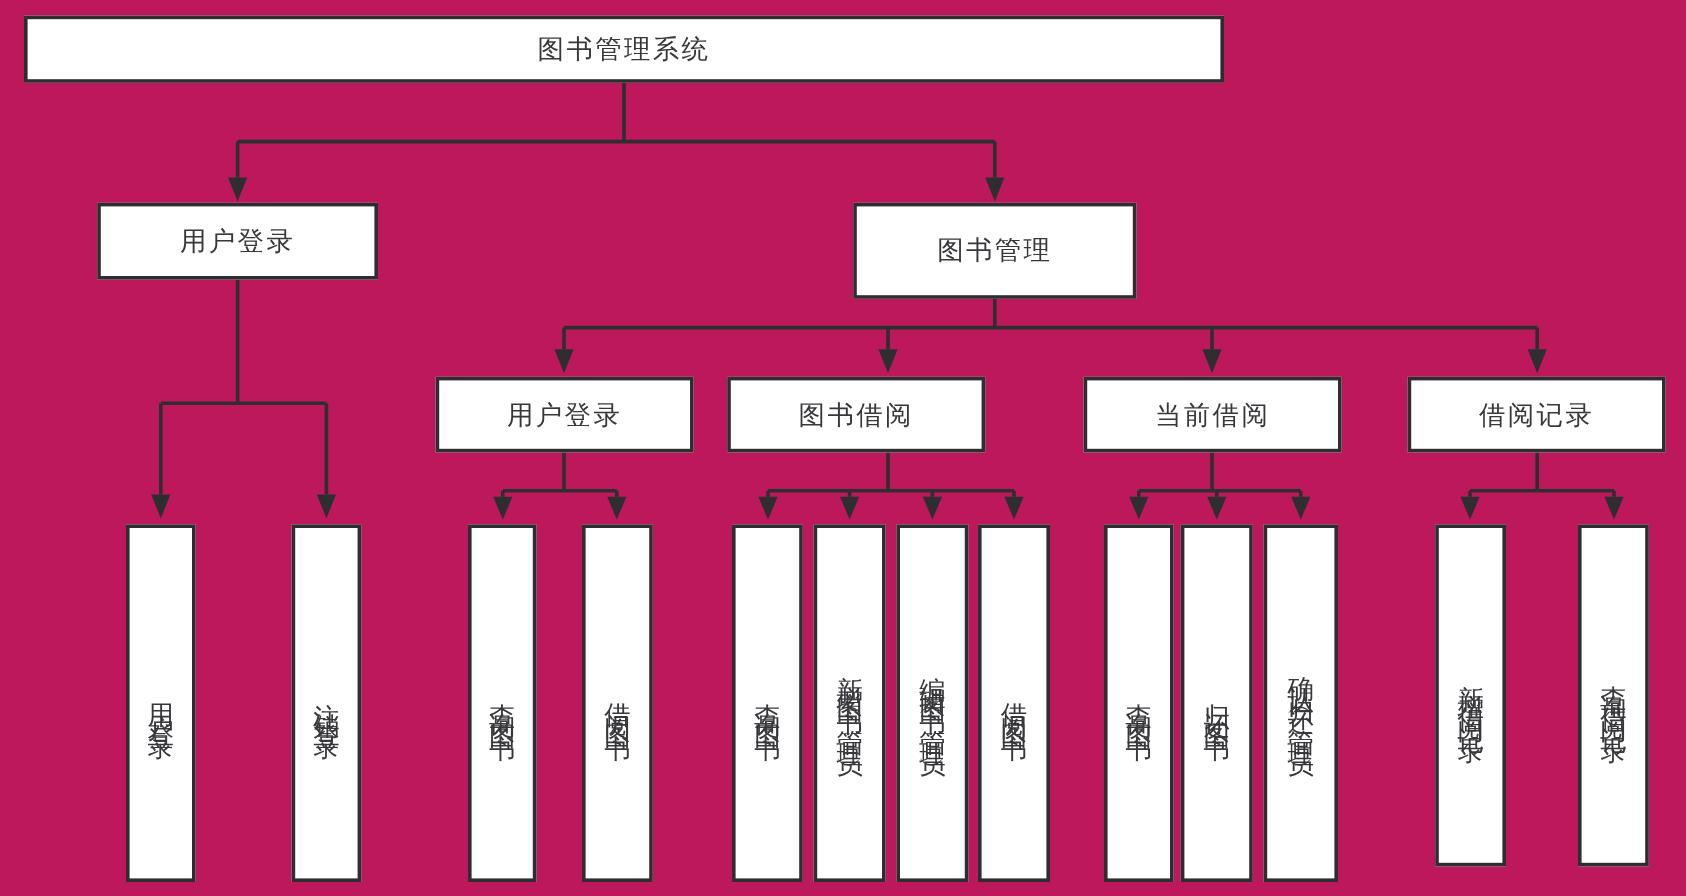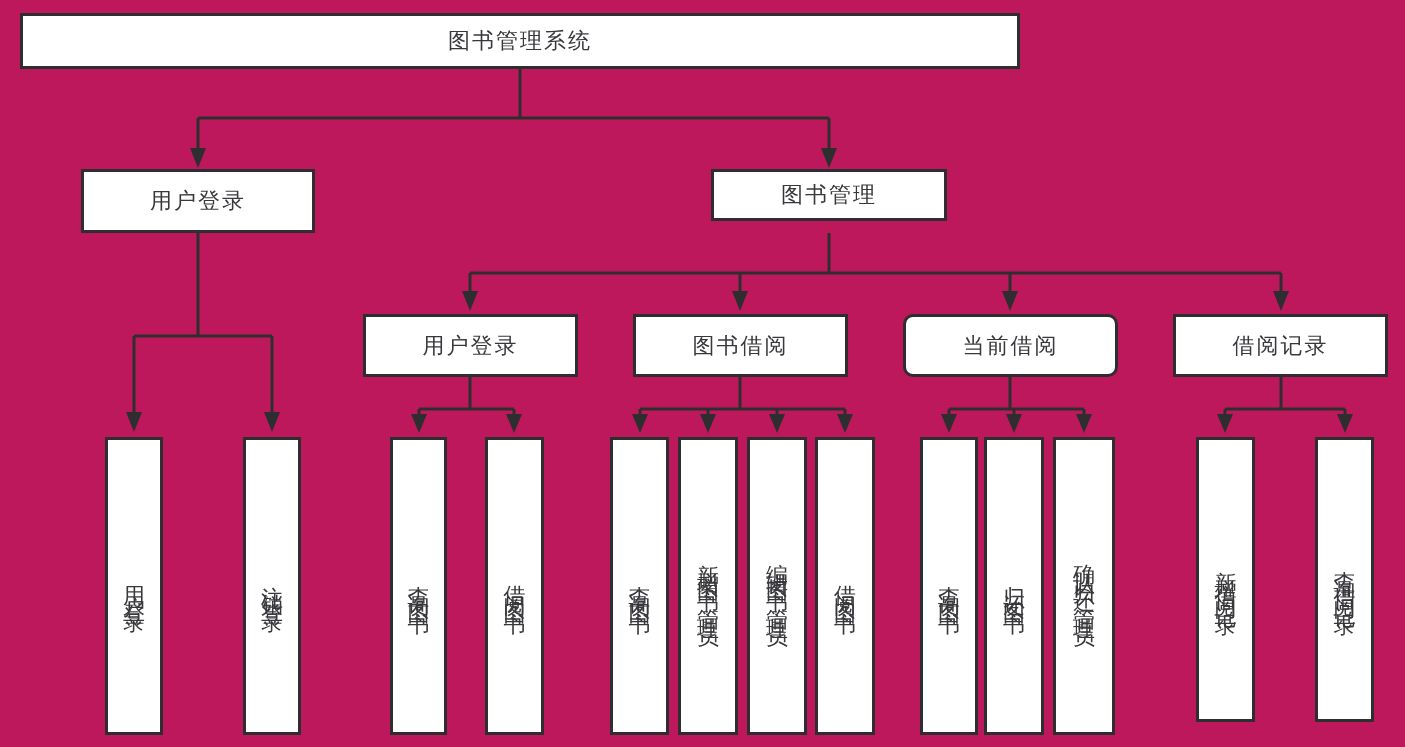--- a/index.html
+++ b/index.html
@@ -89,25 +89,25 @@
     <polygon points="1076,414 1092,414 1084,433"></polygon>
 
     <path d="M1281 377 V409 M1225 409 H1345 M1225 409 V414 M1345 409 V414"></path>
     <polygon points="1217,414 1233,414 1225,433"></polygon>
     <polygon points="1337,414 1353,414 1345,433"></polygon>
   </svg>
 
   <div class="node" style="left:20px; top:13px; width:1000px; height:56px;">图书管理系统</div>
 
   <div class="node" style="left:81px; top:169px; width:234px; height:64px;">用户登录</div>
-  <div class="node" style="left:711px; top:169px; width:236px; height:52px;">图书管理</div>
+  <div class="node" style="left:711px; top:169px; width:236px; height:80px;">图书管理</div>
 
   <div class="node" style="left:363px; top:314px; width:215px; height:63px;">用户登录</div>
-  <div class="node" style="left:633px; top:314px; width:215px; height:63px;">图书借阅</div>
-  <div class="node" style="left:903px; top:314px; width:215px; height:63px;border-radius:10px;">当前借阅</div>
+  <div class="node" style="left:606px; top:314px; width:215px; height:63px;">图书借阅</div>
+  <div class="node" style="left:903px; top:314px; width:215px; height:63px;">当前借阅</div>
   <div class="node" style="left:1173px; top:314px; width:215px; height:63px;">借阅记录</div>
 
   <div class="node vtext" style="left:105px; top:437px; width:58px; height:298px;">用户登录</div>
   <div class="node vtext" style="left:243px; top:437px; width:58px; height:298px;">注销登录</div>
 
   <div class="node vtext" style="left:390px; top:437px; width:57px; height:298px;">查询图书</div>
   <div class="node vtext" style="left:485px; top:437px; width:59px; height:298px;">借阅图书</div>
 
   <div class="node vtext" style="left:610px; top:437px; width:59px; height:298px;">查询图书</div>
   <div class="node vtext" style="left:678px; top:437px; width:60px; height:298px;">新增图书（管理员）</div>

